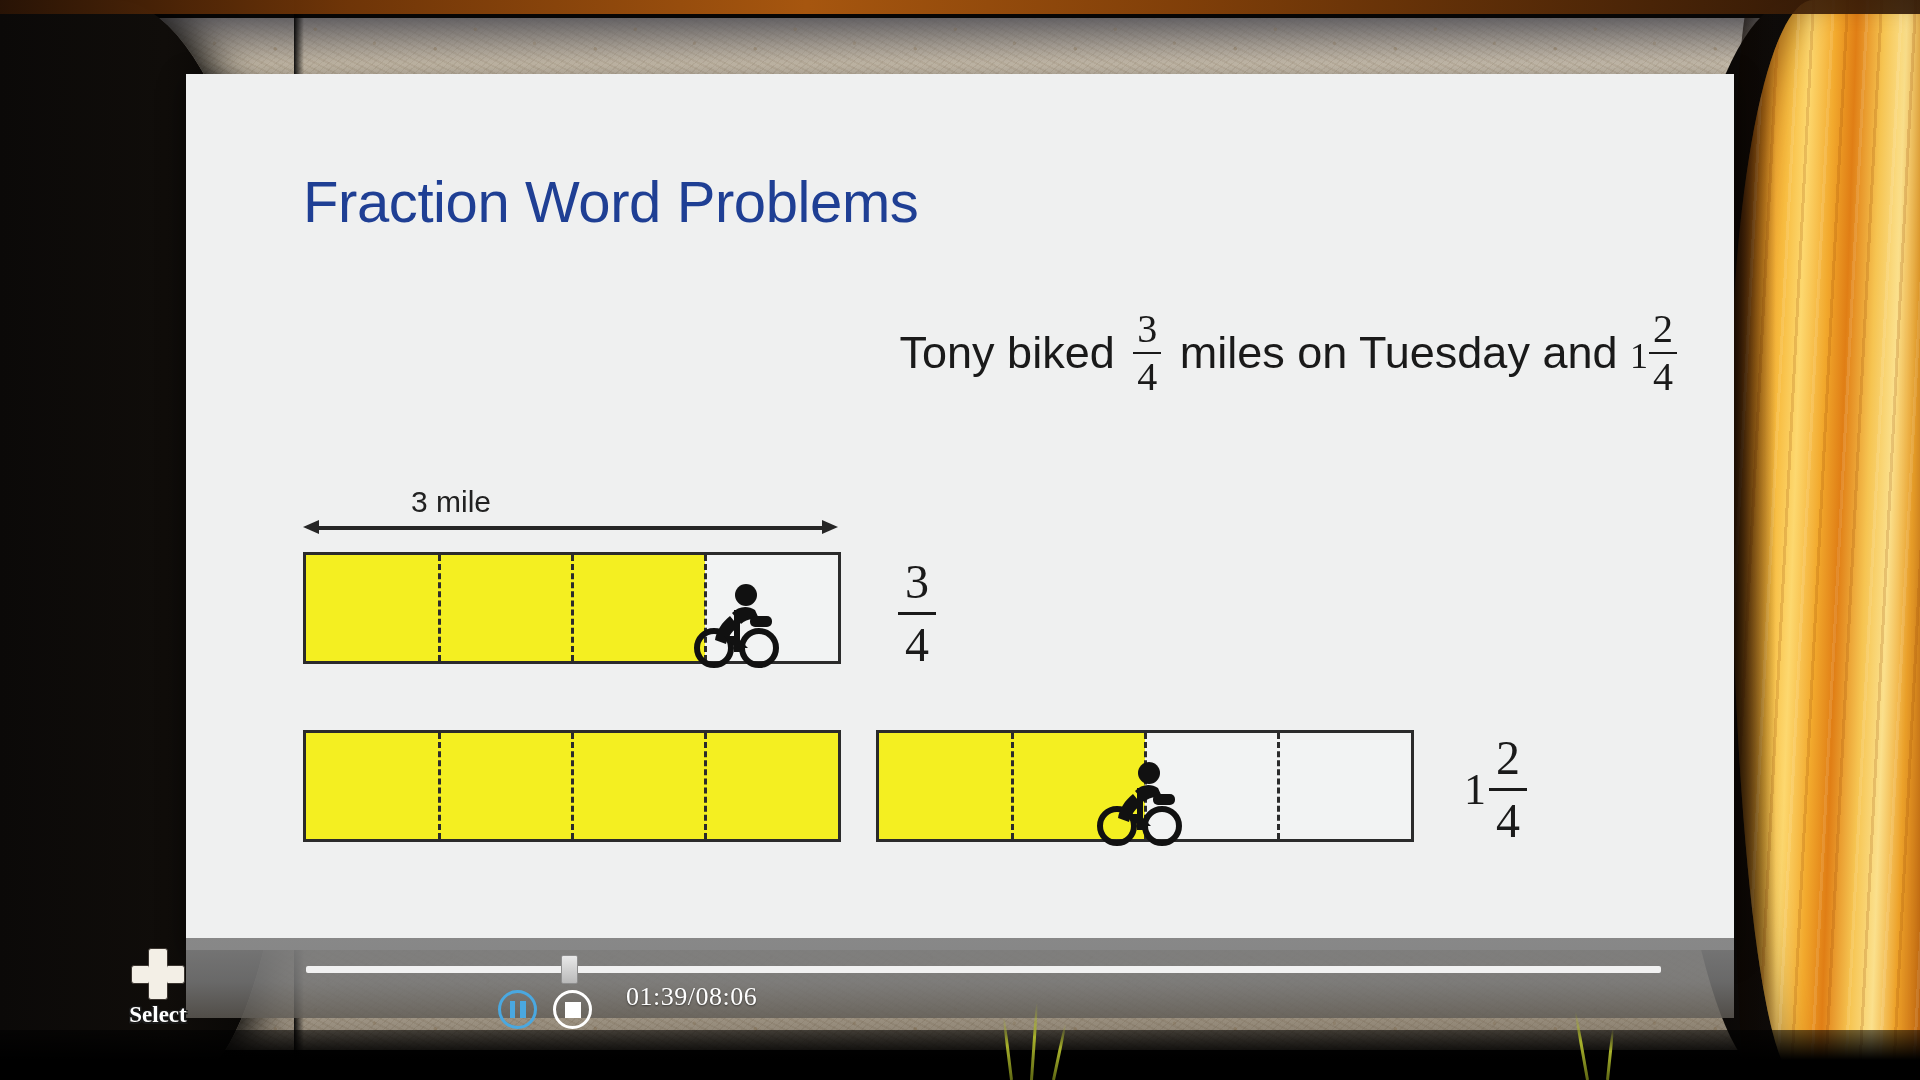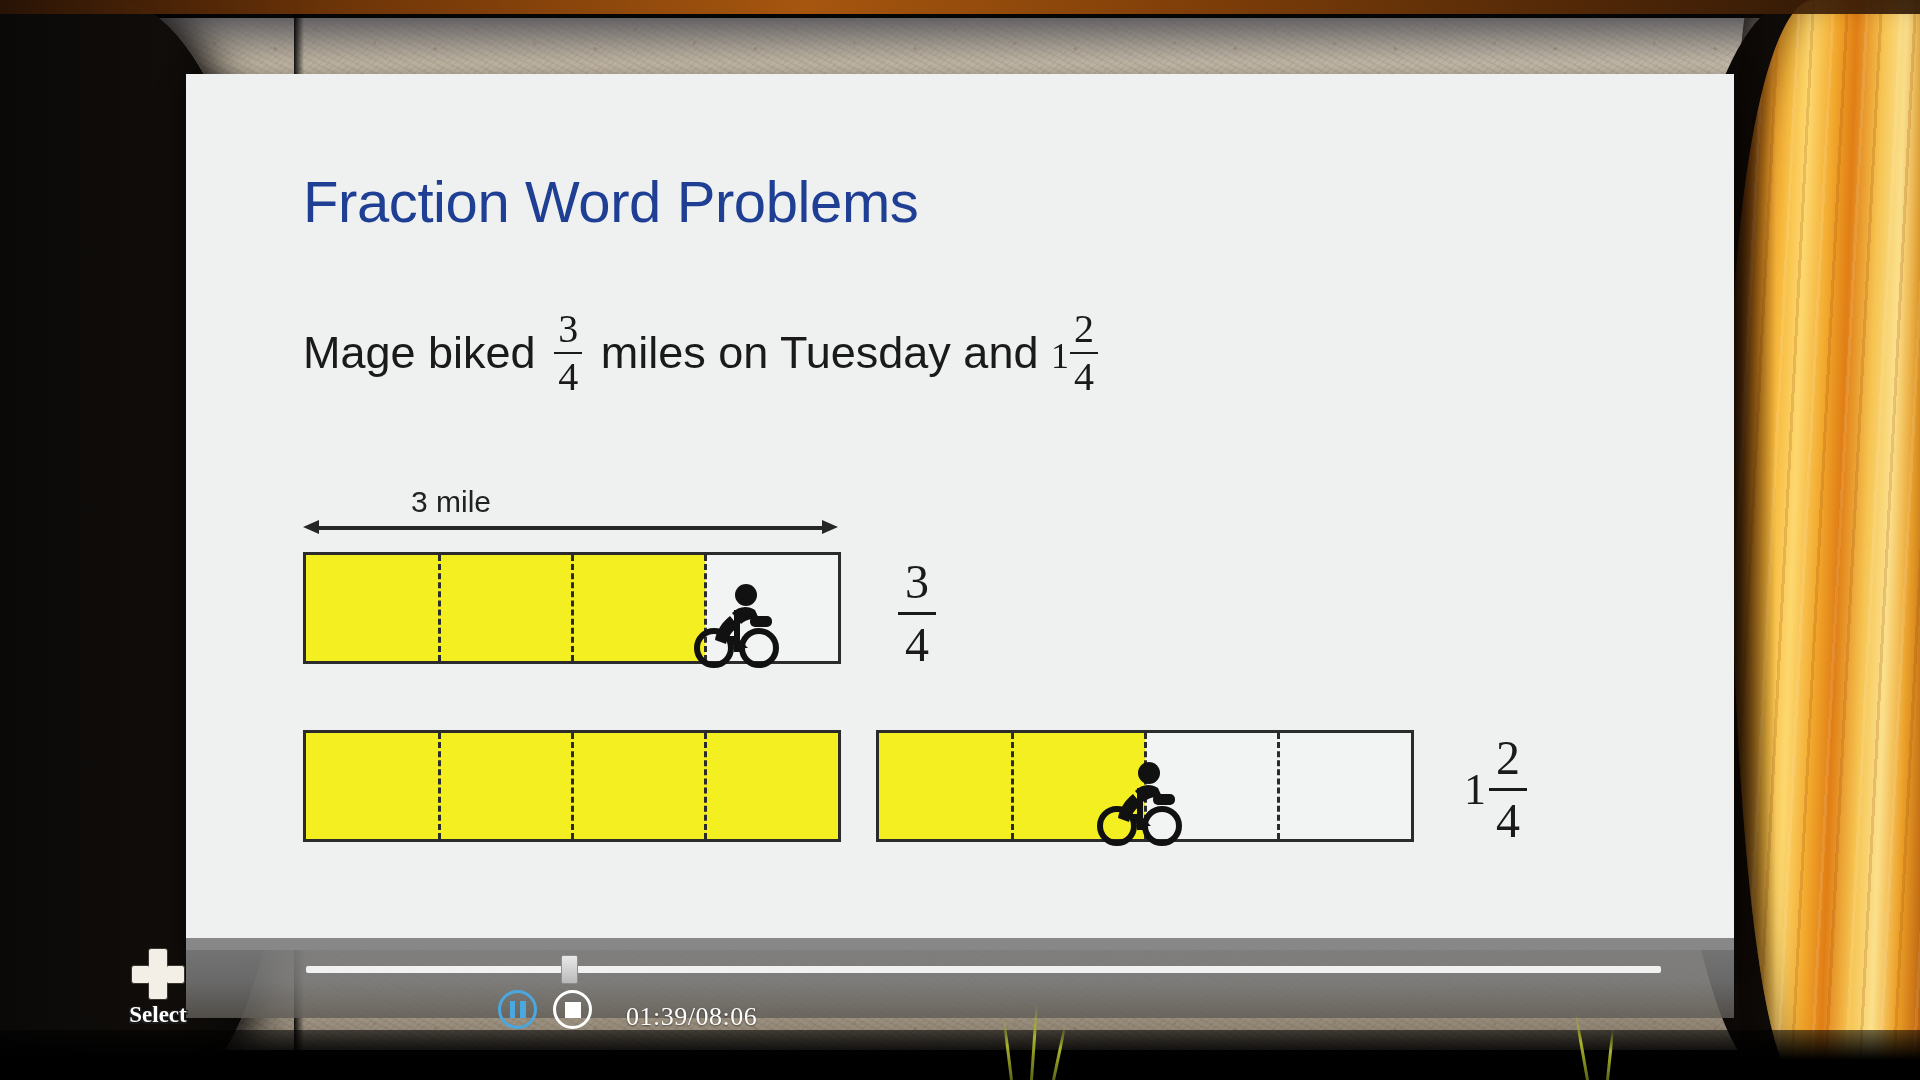--- a/index.html
+++ b/index.html
@@ -109,20 +109,21 @@
     border-radius: 50% 50% 0 0;
   }
 
   
   .slide {
     position: absolute;
     left: 186px; top: 74px;
     width: 1548px; height: 876px;
     background: #eff0f0;
     box-shadow: 0 6px 26px rgba(0,0,0,.45);
+    text-align: right;
   }
 
   .slide-title {
     position:absolute; left: 303px; top: 173px;
     font-size: 58px; line-height: 1;
     color: #1f3f94;
     letter-spacing: -.4px;
     font-family: "Liberation Sans", sans-serif;
     font-weight: 400;
   }
@@ -232,21 +233,21 @@
     width: 39px; height: 39px; border-radius: 50%;
     background: transparent;
     display:flex; align-items:center; justify-content:center;
   }
   .btn-pause { left: 312px; border: 3px solid #4aa8e0; }
   .btn-stop  { left: 367px; border: 3px solid #ffffff; }
   .pause-glyph { display:flex; gap:5px; }
   .pause-glyph i { display:block; width:5.5px; height:17px; background:#4aa8e0; }
   .stop-glyph { width: 16px; height: 16px; background:#ffffff; }
   .time {
-    position:absolute; left: 440px; top: 64px;
+    position:absolute; left: 440px; top: 44px;
     color:#ffffff; font-size: 26px;
     font-family: "Liberation Serif", serif;
     letter-spacing: .5px;
     text-shadow: 0 1px 2px rgba(0,0,0,.5);
   }
   .brand {
     position:absolute; right: 24px; top: 44px;
     font-family: "Liberation Serif", serif;
     font-size: 44px; font-style: italic; font-weight: 700;
     color: #c4701a;
@@ -287,21 +288,21 @@
   <div class="curtain-right-dark"></div>
   <div class="curtain-orange"></div>
   <div class="topbar-glow"></div>
 
   <div class="slide">
 
     <h1 class="slide-title" style="left:117px; top:99px;">Fraction Word Problems</h1>
 
     <div class="problem" style="left:117px; top:238px;">
       <span class="line">
-        <span>Mage biked</span>
+        <span>Tony biked</span>
         <span class="frac">
           <span class="num">3</span>
           <span class="bar"></span>
           <span class="den">4</span>
         </span>
         <span>miles on Tuesday and</span>
         <span class="mixed">
           <span class="whole">1</span>
           <span class="frac" style="margin-left:1px;">
             <span class="num">2</span>

